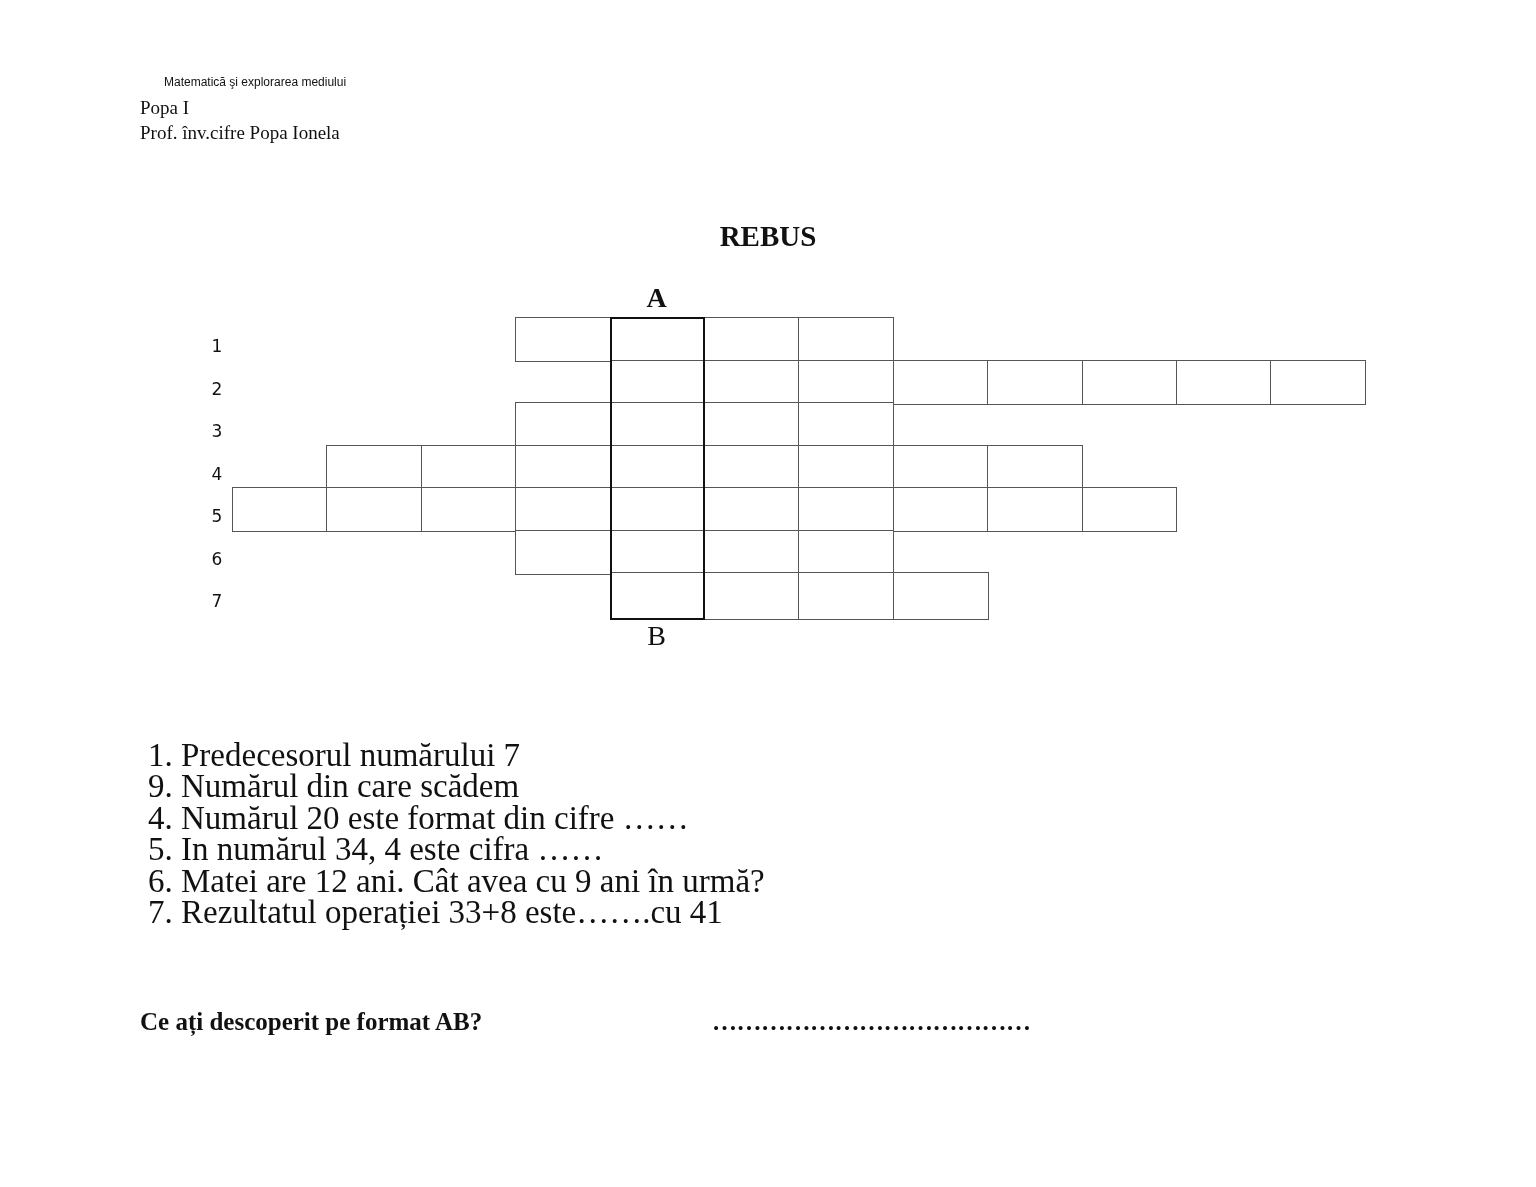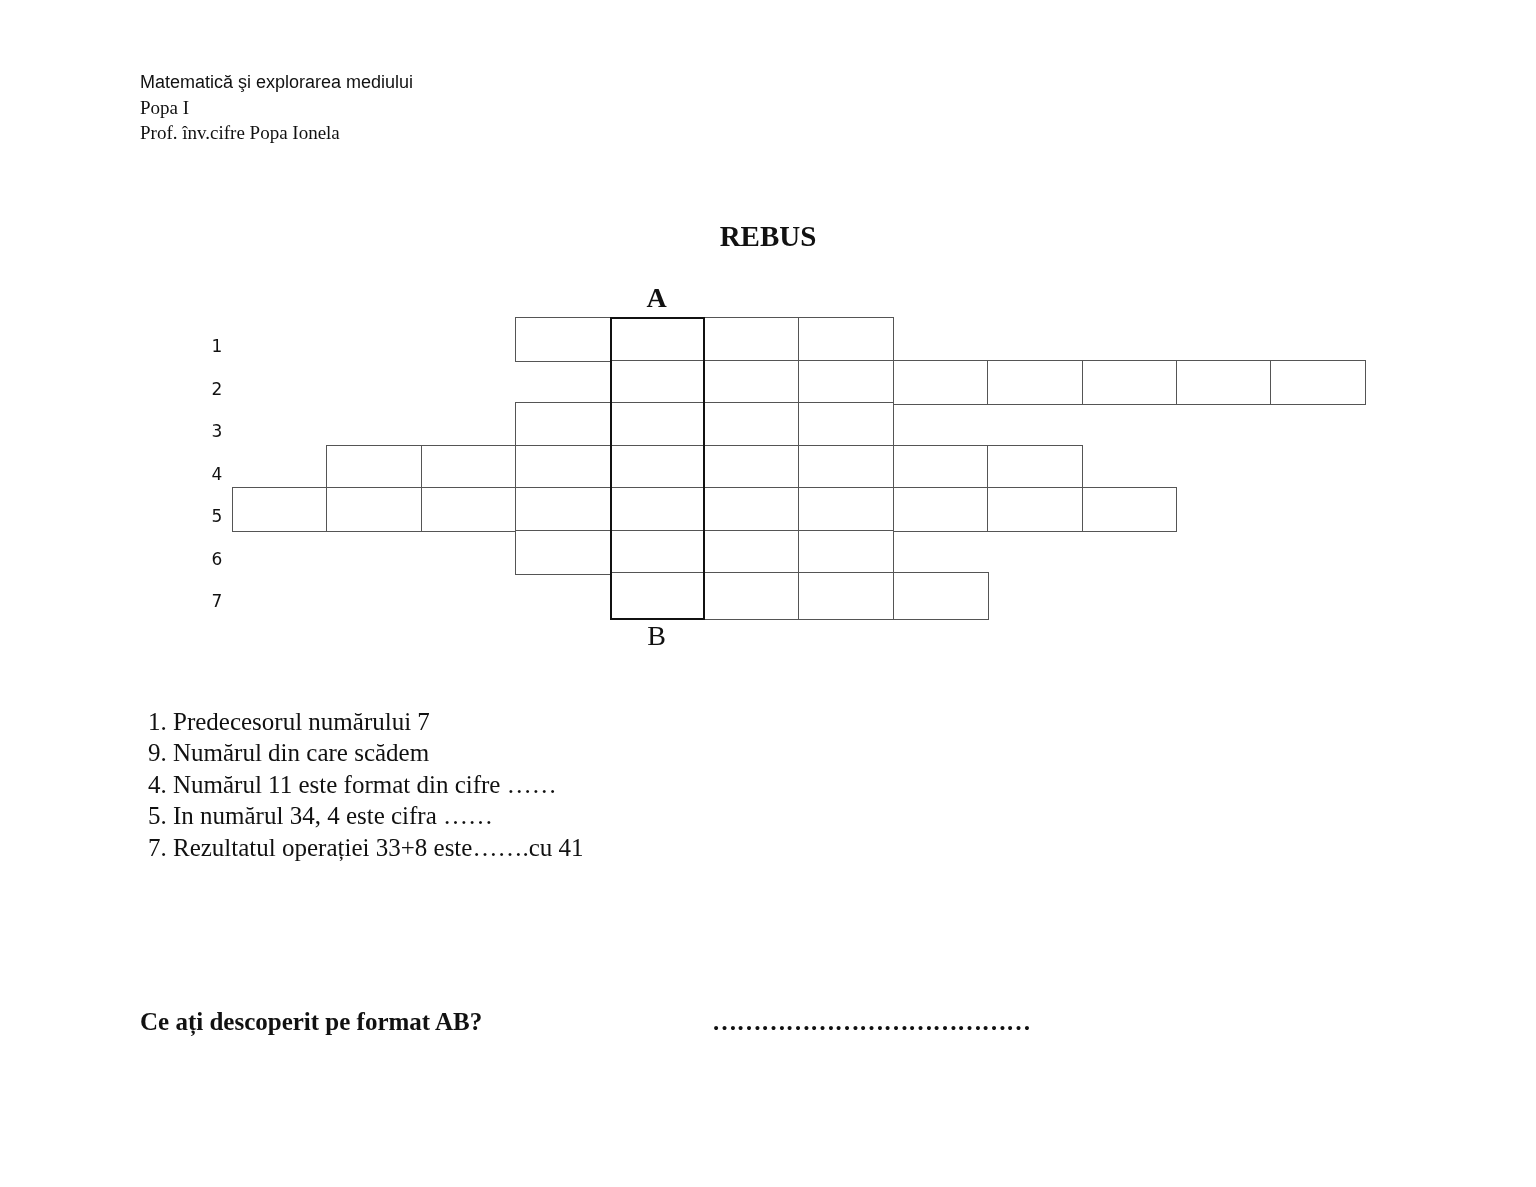--- a/index.html
+++ b/index.html
@@ -1,26 +1,26 @@
 <!DOCTYPE html>
 <html><head>
 <meta charset="utf-8">
 <style>
   html, body { margin: 0; padding: 0; background: #ffffff; }
   body { width: 1536px; height: 1187px; position: relative; overflow: hidden; color: #111; }
   .header { position: absolute; left: 140px; top: 70px; font-family: "Liberation Serif", serif; font-size: 19px; line-height: 25px; }
-  .header .subject { font-family: "Liberation Sans", sans-serif; font-size: 18px; }
+  .header .subject { font-family: "Liberation Sans", sans-serif; font-size: 12px; margin-left: 24px; }
   .title { position: absolute; left: 0; width: 1536px; top: 220px; text-align: center; font-family: "Liberation Serif", serif; font-weight: bold; font-size: 29px; }
   .col-label { position: absolute; font-family: "Liberation Serif", serif; font-size: 28px; width: 94px; text-align: center; }
   .col-label.a { top: 282px; font-weight: bold; }
   .col-label.b { top: 620px; }
   .row-num { position: absolute; left: 210px; width: 14px; font-family: "DejaVu Sans", sans-serif; font-size: 17px; text-align: center; }
   .cell { position: absolute; box-sizing: border-box; border: 1.5px solid #555; background: #fff; }
   .ab-frame { position: absolute; box-sizing: border-box; border: 2.5px solid #111; pointer-events: none; }
-  .clues { position: absolute; left: 148px; top: 706px; margin: 0; padding: 0; list-style: none; font-family: "Liberation Serif", serif; font-size: 25px; line-height: 31.4px; }
+  .clues { position: absolute; left: 148px; top: 740px; margin: 0; padding: 0; list-style: none; font-family: "Liberation Serif", serif; font-size: 33px; line-height: 31.4px; }
   .question { position: absolute; left: 140px; top: 1008px; font-family: "Liberation Serif", serif; font-weight: bold; font-size: 25px; }
   .answer { position: absolute; left: 712px; top: 1008px; font-family: "Liberation Serif", serif; font-weight: bold; font-size: 25px; letter-spacing: -0.5px; }
 </style>
 </head>
 <body>
 
 <div class="header">
   <div class="subject">Matematică şi explorarea mediului</div>
   <div>Popa I</div>
   <div>Prof. înv.cifre Popa Ionela</div>
@@ -81,19 +81,20 @@
       <div class="cell" style="left: 704px; top: 572px; width: 95.9px; height: 47.5px;"></div>
       <div class="cell" style="left: 798.4px; top: 572px; width: 95.9px; height: 47.5px;"></div>
       <div class="cell" style="left: 892.8px; top: 572px; width: 95.9px; height: 47.5px;"></div>
     </div>
   <div class="ab-frame" id="ab-frame" style="left: 609.6px; top: 317px; width: 95.9px; height: 303px;"></div>
 </div>
 
 <ol class="clues" id="clues">
     <li>1. Predecesorul numărului 7</li>
     <li>9. Numărul din care scădem</li>
-    <li>4. Numărul 11 este format din cifre ……</li>
+    <li>4. Numărul 20 este format din cifre ……</li>
     <li>5. In numărul 34, 4 este cifra ……</li>
+    <li>6. Matei are 12 ani. Cât avea cu 9 ani în urmă?</li>
     <li>7. Rezultatul operației 33+8 este…….cu 41</li>
   </ol>
 
 <div class="question">Ce ați descoperit pe format AB?</div>
 <div class="answer">…………………………………</div>
 
 </body></html>

